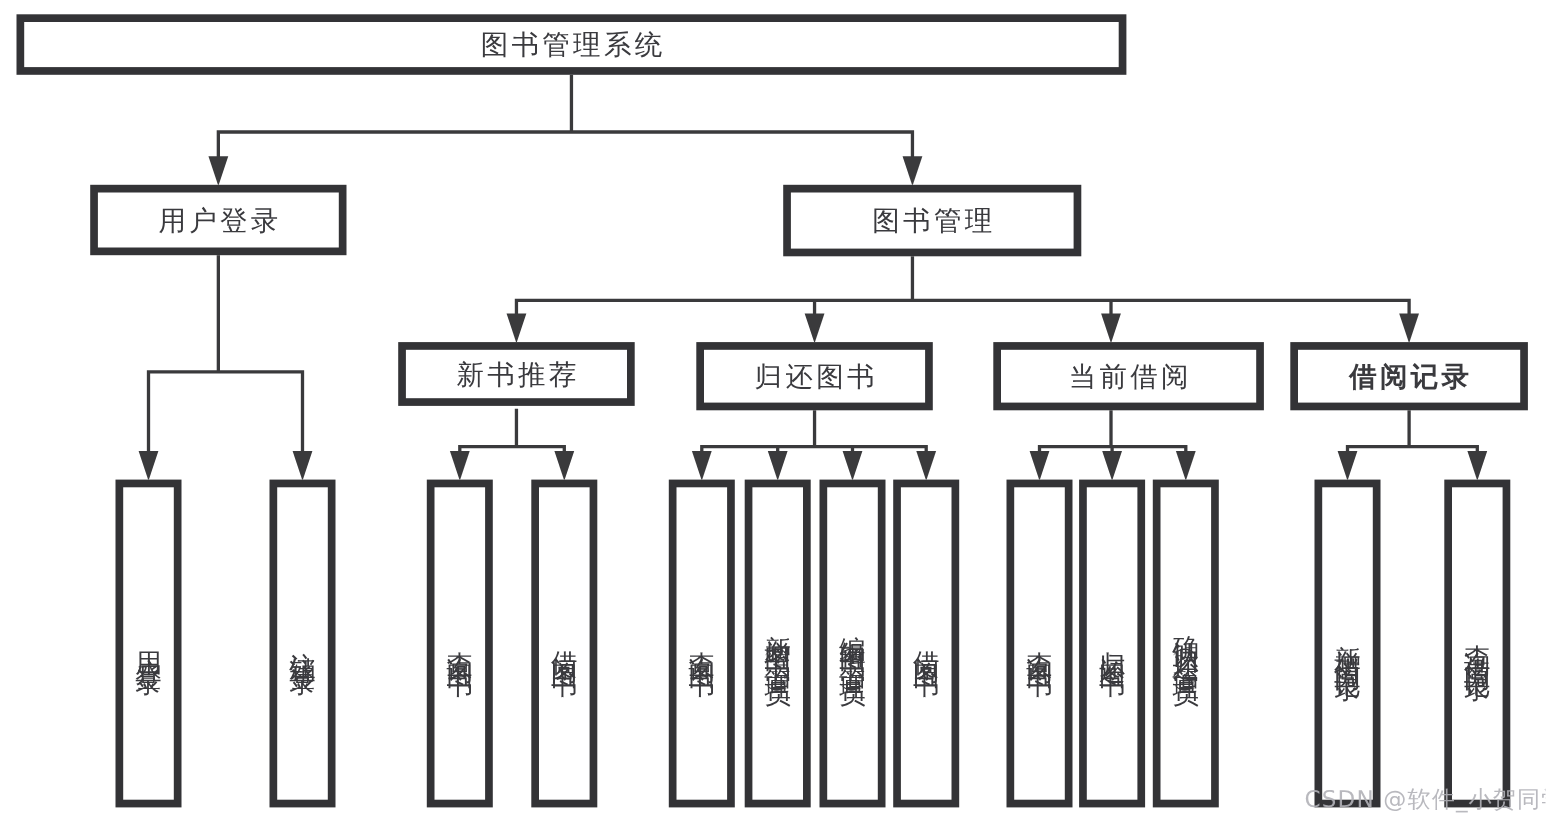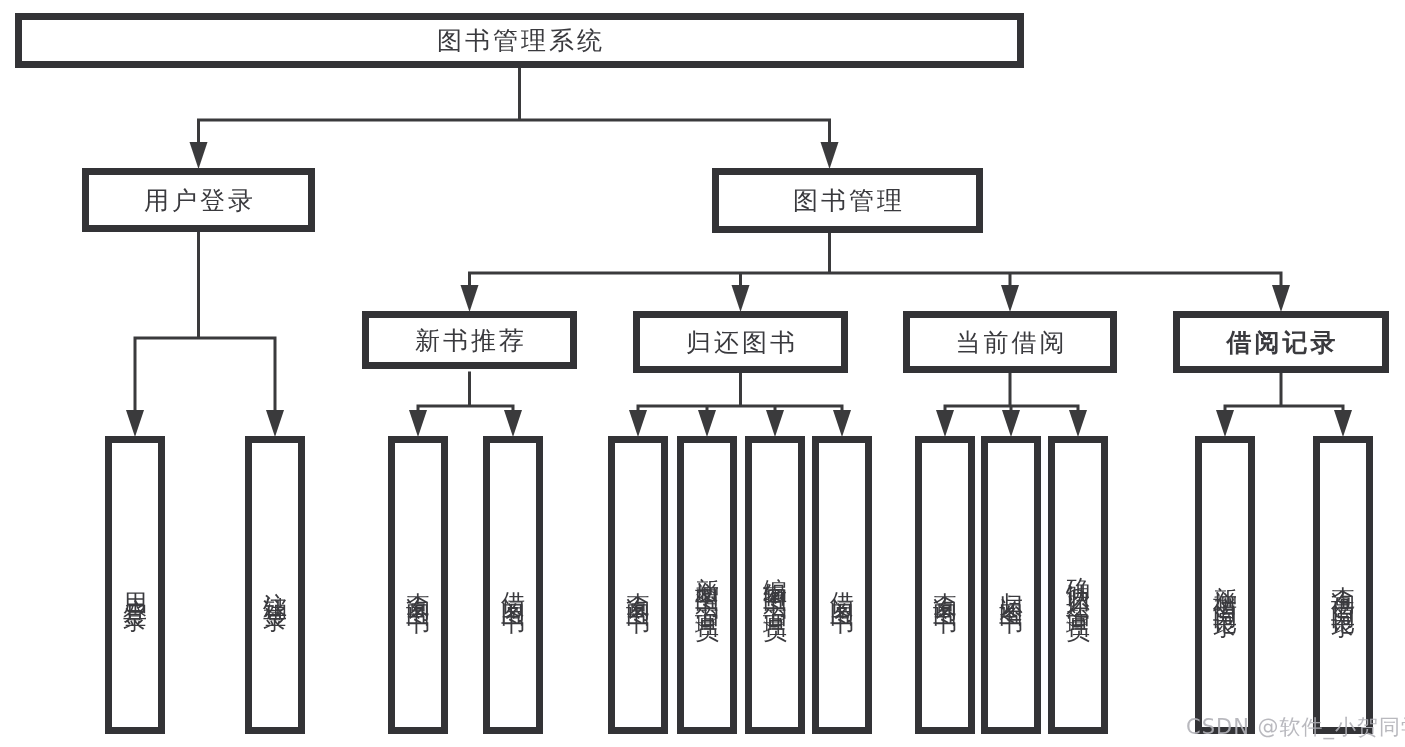--- a/index.html
+++ b/index.html
@@ -96,21 +96,21 @@
       </div>
       <div class="node h" style="left: 712px; top: 168px; width: 271px; height: 65px; border-color: rgb(51, 51, 54); background: rgb(255, 255, 255); color: rgb(58, 58, 62);">
         <span class="label">图书管理</span>
       </div>
       <div class="node h" style="left: 362px; top: 311px; width: 215px; height: 58px; border-color: rgb(51, 51, 54); background: rgb(255, 255, 255); color: rgb(58, 58, 62);">
         <span class="label">新书推荐</span>
       </div>
       <div class="node h" style="left: 633px; top: 311px; width: 215px; height: 62px; border-color: rgb(51, 51, 54); background: rgb(255, 255, 255); color: rgb(58, 58, 62);">
         <span class="label">归还图书</span>
       </div>
-      <div class="node h" style="left: 903px; top: 311px; width: 214px; height: 62px; border-color: rgb(51, 51, 54); background: rgb(255, 255, 255); color: rgb(58, 58, 62);">
+      <div class="node h" style="left: 903px; top: 311px; width: 246px; height: 62px; border-color: rgb(51, 51, 54); background: rgb(255, 255, 255); color: rgb(58, 58, 62);">
         <span class="label">当前借阅</span>
       </div>
       <div class="node h" style="left: 1173px; top: 311px; width: 216px; height: 62px; border-color: rgb(51, 51, 54); background: rgb(255, 255, 255); color: rgb(58, 58, 62); font-weight: bold;">
         <span class="label">借阅记录</span>
       </div>
       <div class="node v" style="left: 105px; top: 436px; width: 60px; height: 298px; border-color: rgb(51, 51, 54); background: rgb(255, 255, 255); color: rgb(58, 58, 62);">
         <span class="label">用户登录</span>
       </div>
       <div class="node v" style="left: 245px; top: 436px; width: 60px; height: 298px; border-color: rgb(51, 51, 54); background: rgb(255, 255, 255); color: rgb(58, 58, 62);">
         <span class="label">注销登录</span>

